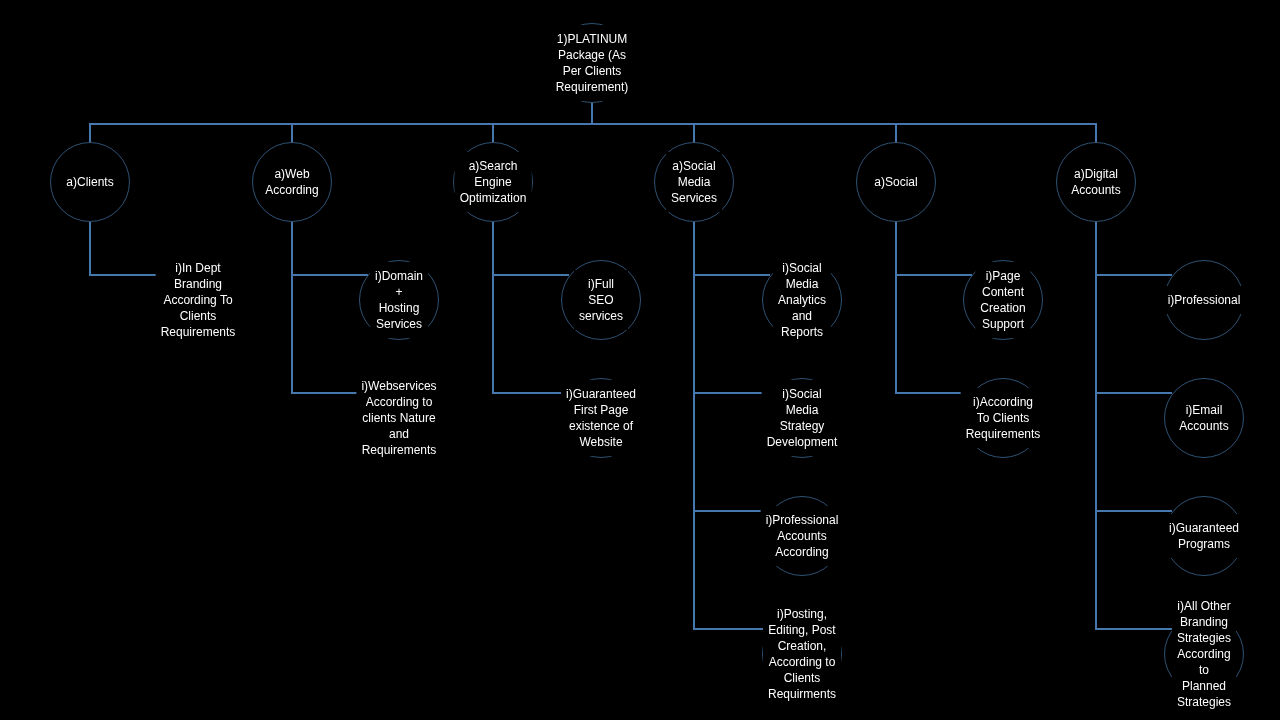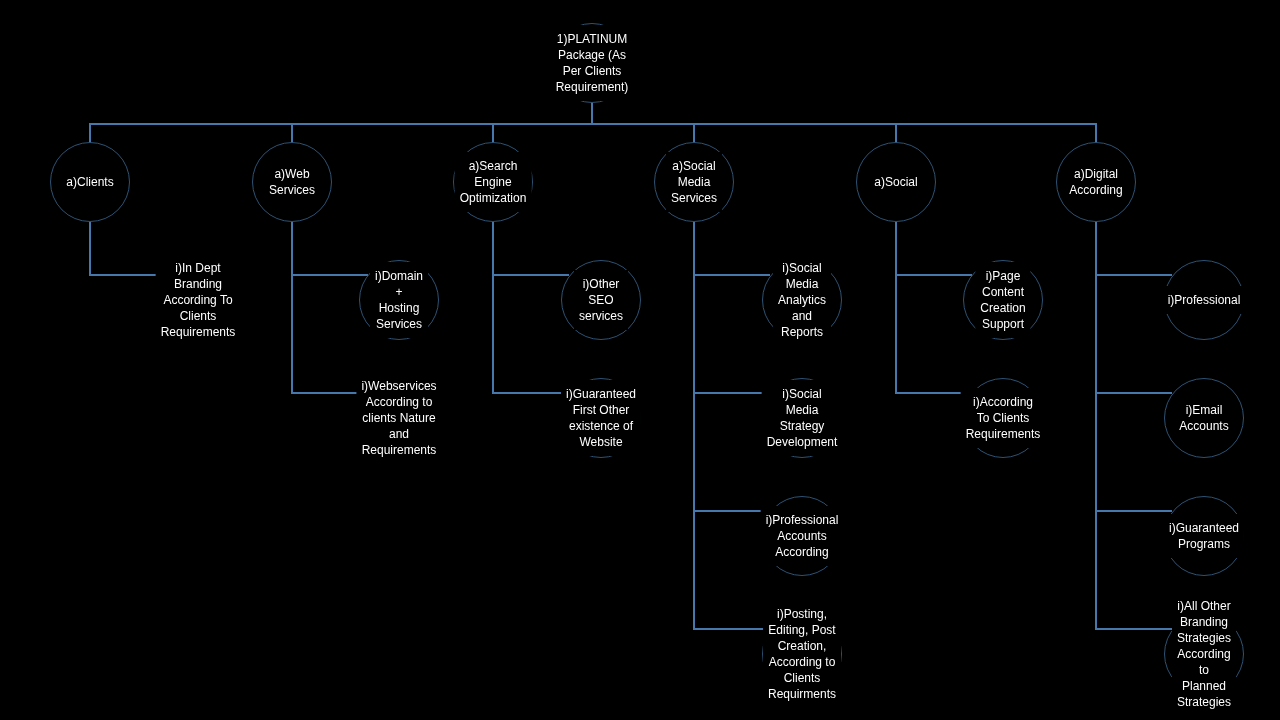--- a/index.html
+++ b/index.html
@@ -72,38 +72,38 @@
     <div class="label">1)PLATINUM Package (As
 Per Clients Requirement)</div>
   </div>
 
   <div class="node" style="left:83px;top:182px;">
     <div class="circle"></div>
     <div class="label">a)Clients</div>
   </div>
   <div class="node" style="left:285px;top:182px;">
     <div class="circle"></div>
-    <div class="label">a)Web Services</div>
+    <div class="label">a)Web According</div>
   </div>
   <div class="node" style="left:486px;top:182px;">
     <div class="circle"></div>
     <div class="label">a)Search Engine
 Optimization</div>
   </div>
   <div class="node" style="left:687px;top:182px;">
     <div class="circle"></div>
     <div class="label">a)Social Media Services</div>
   </div>
   <div class="node" style="left:889px;top:182px;">
     <div class="circle"></div>
     <div class="label">a)Social</div>
   </div>
   <div class="node" style="left:1089px;top:182px;">
     <div class="circle"></div>
-    <div class="label">a)Digital According</div>
+    <div class="label">a)Digital Accounts</div>
   </div>
 
   <div class="node" style="left:191px;top:300px;">
     <div class="circle"></div>
     <div class="label">i)In Dept Branding
 According To Clients
 Requirements</div>
   </div>
 
   <div class="node" style="left:392px;top:300px;">
@@ -113,25 +113,25 @@
   </div>
   <div class="node" style="left:392px;top:418px;">
     <div class="circle"></div>
     <div class="label">i)Webservices According to
 clients Nature and
 Requirements</div>
   </div>
 
   <div class="node" style="left:594px;top:300px;">
     <div class="circle"></div>
-    <div class="label">i)Other SEO services</div>
+    <div class="label">i)Full SEO services</div>
   </div>
   <div class="node" style="left:594px;top:418px;">
     <div class="circle"></div>
-    <div class="label">i)Guaranteed First Other
+    <div class="label">i)Guaranteed First Page
 existence of Website</div>
   </div>
 
   <div class="node" style="left:795px;top:300px;">
     <div class="circle"></div>
     <div class="label">i)Social Media Analytics
 and Reports</div>
   </div>
   <div class="node" style="left:795px;top:418px;">
     <div class="circle"></div>

